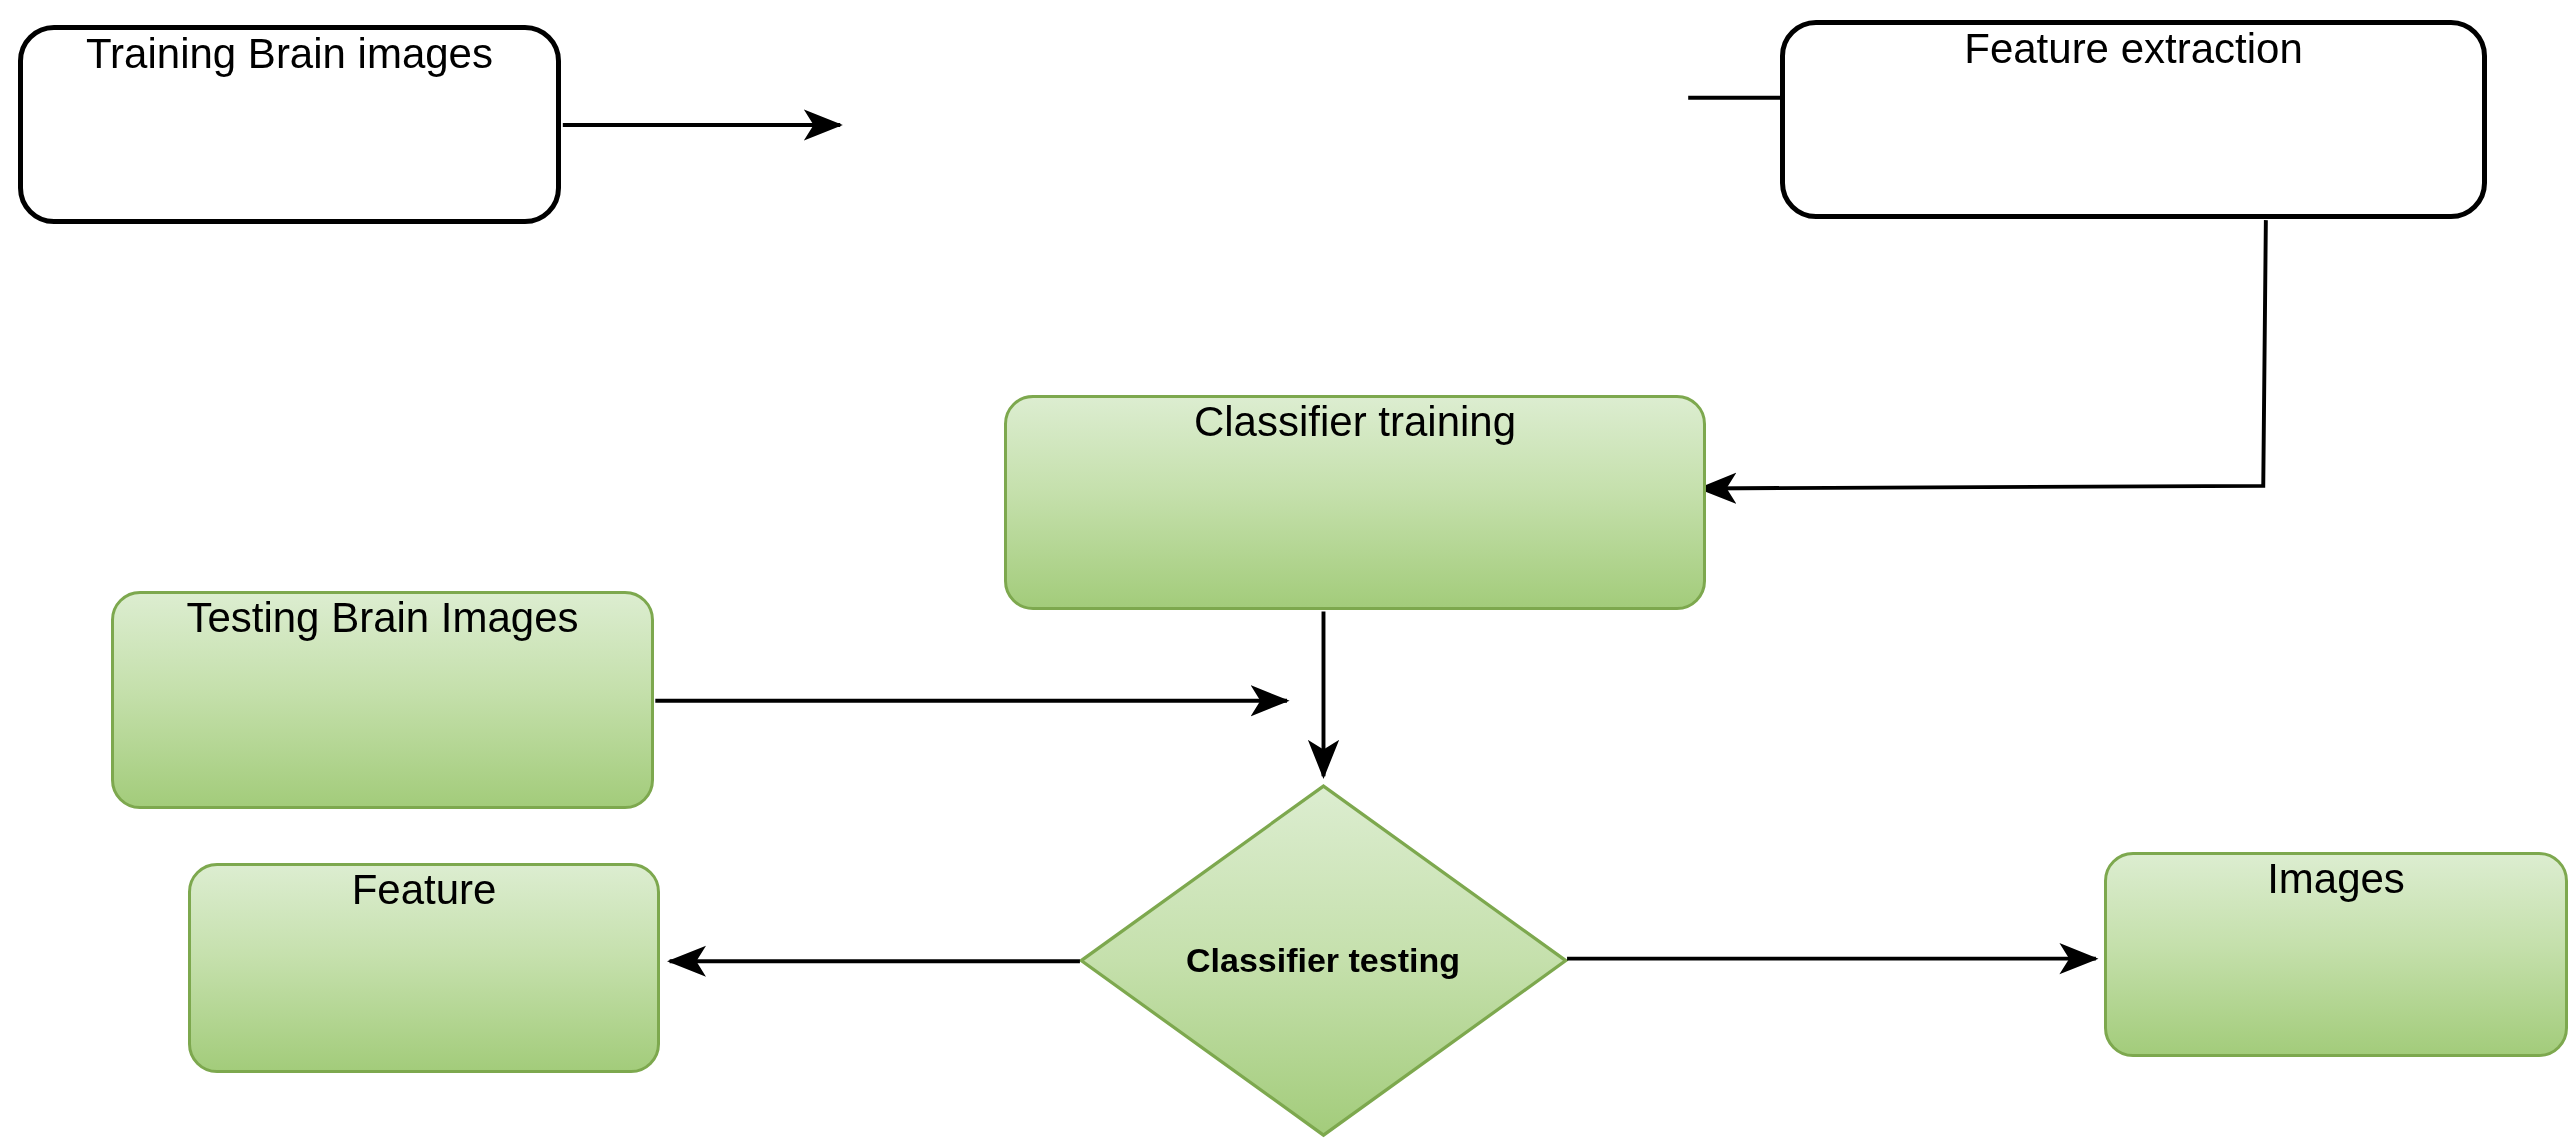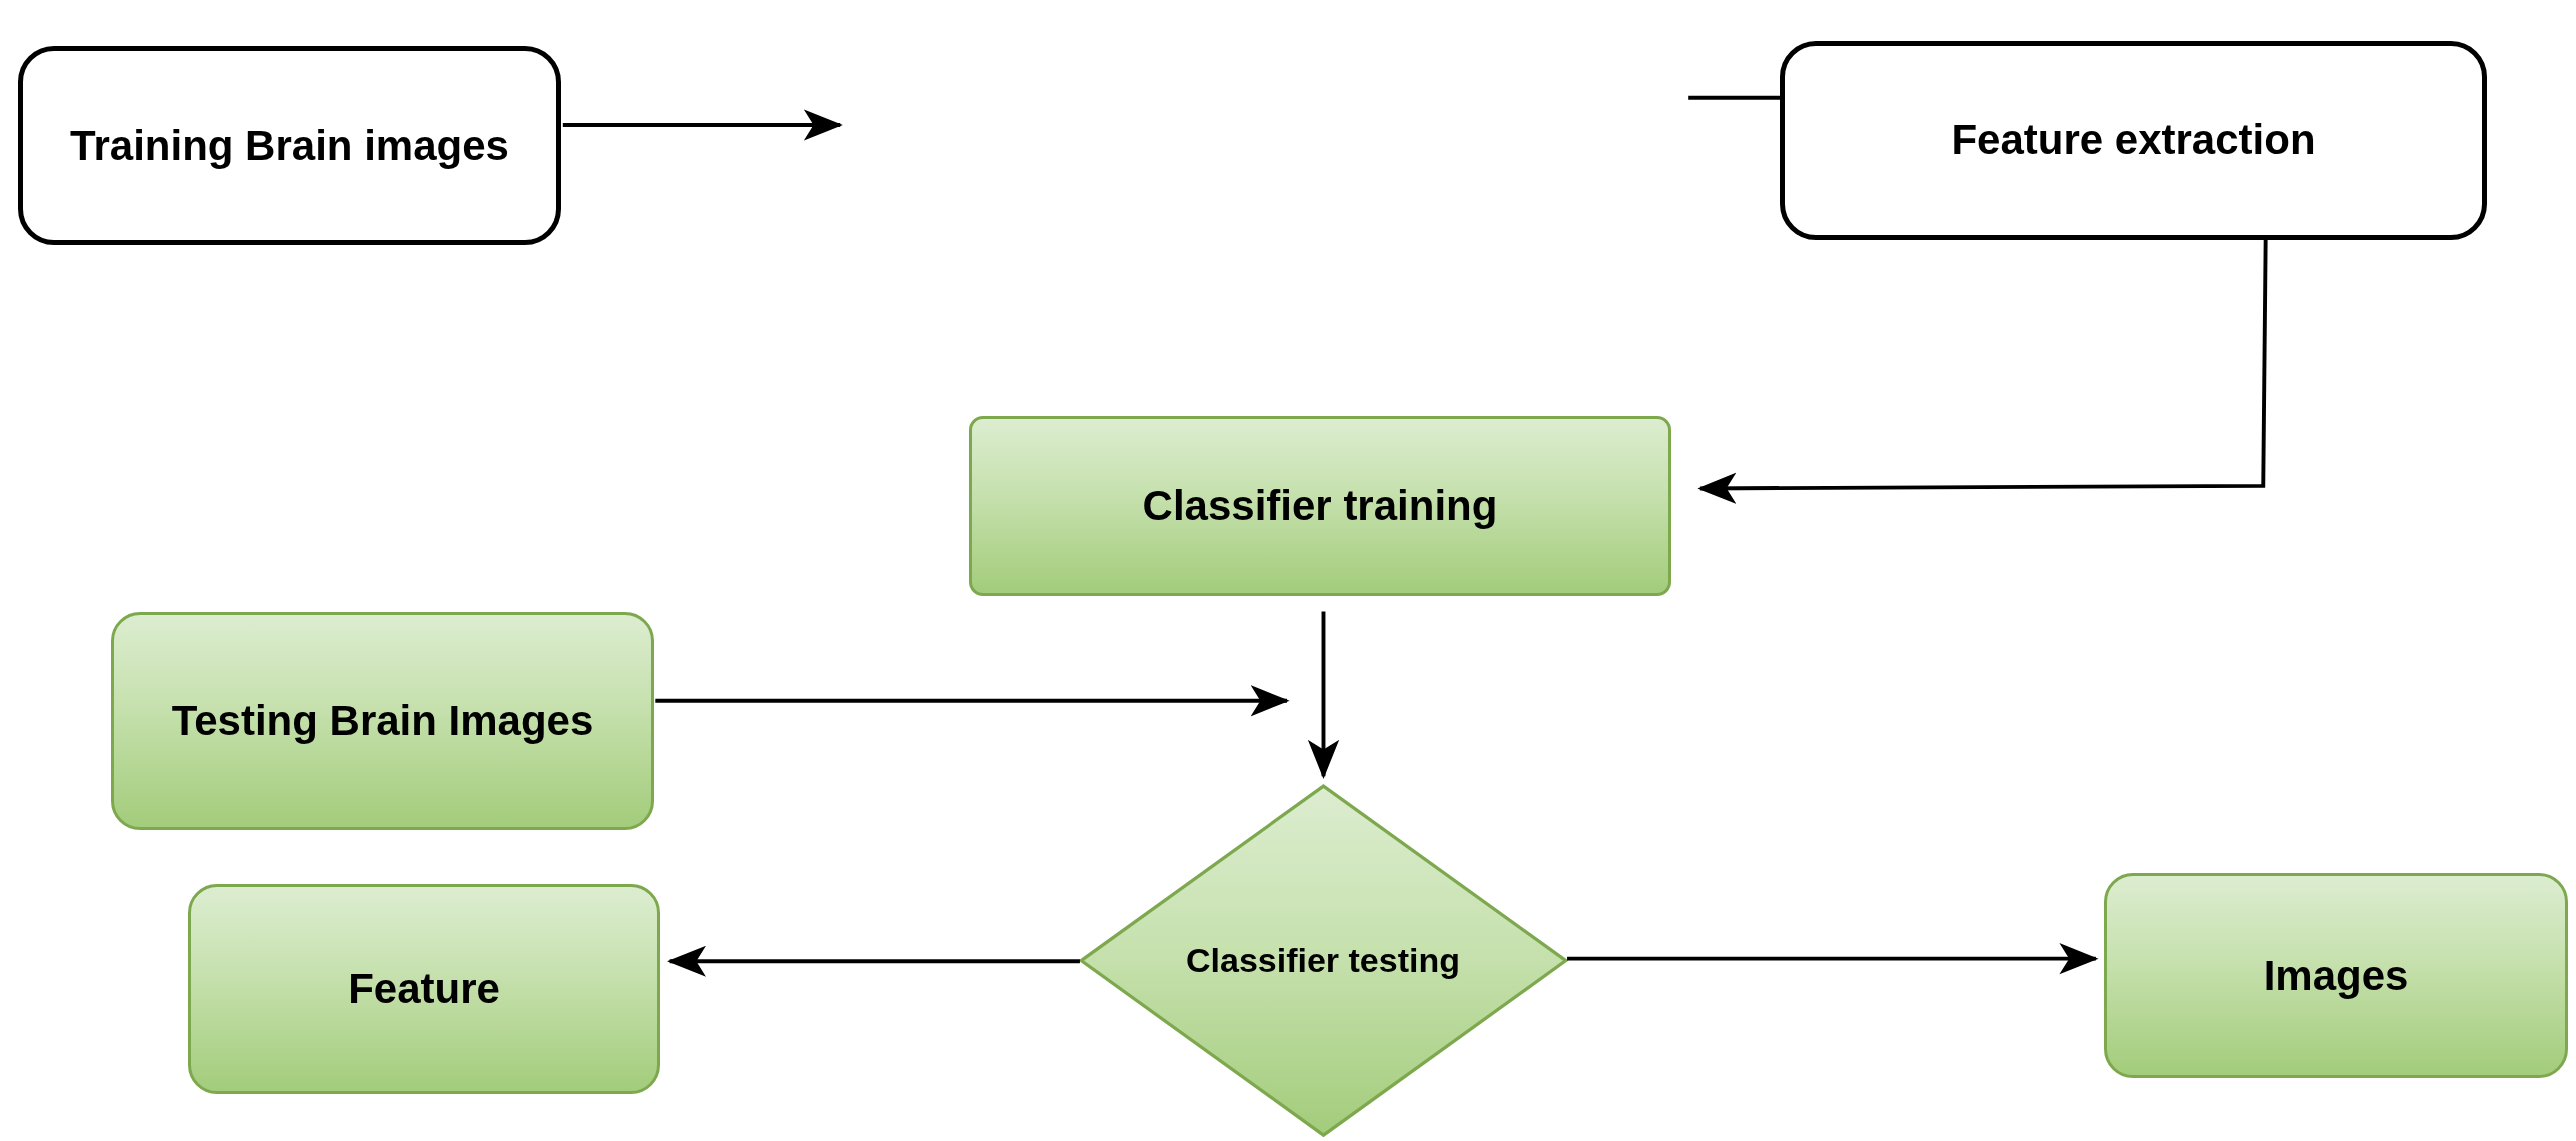--- a/index.html
+++ b/index.html
@@ -20,28 +20,26 @@
   #edge-layer {
     position: absolute;
     left: 0; top: 0;
     width: 2576px;
     height: 1141px;
   }
   .node {
     position: absolute;
     box-sizing: border-box;
     display: flex;
-    align-items: center;
     justify-content: center;
     text-align: center;
-    font-weight: bold;
+    font-weight: normal;
     font-size: 42px;
     color: #000000;
     letter-spacing: 0px;
-    margin-top: 21px;
   }
   .node.white {
     background: #ffffff;
     border: 5.2px solid #000000;
     border-radius: 36px;
   }
   .node.green {
     background: linear-gradient(180deg, #dcedd0 0%, #c5e0ac 45%, #a3cc7b 100%);
     border: 3.3px solid #7da84e;
     border-radius: 29px;
@@ -96,21 +94,21 @@
 
   <div class="node white" style="left:18px; top:25px; width:543px; height:199px;">
     <span>Training Brain images</span>
   </div>
 
 
   <div class="node white" style="left:1780px; top:19.5px; width:707px; height:199px;">
     <span>Feature extraction</span>
   </div>
 
-  <div class="node green" style="left:969px; top:395px; width:702px; height:180px;border-radius:14px;">
+  <div class="node green" style="left:1004px; top:395px; width:702px; height:215px;">
     <span>Classifier training</span>
   </div>
 
   <div class="node green" style="left:111px; top:591px; width:543px; height:218px;">
     <span>Testing Brain Images</span>
   </div>
 
   <div class="diamond-label" style="left:1107px; top:866px; width:432px; height:189px;">
     <span>Classifier testing</span>
   </div>

